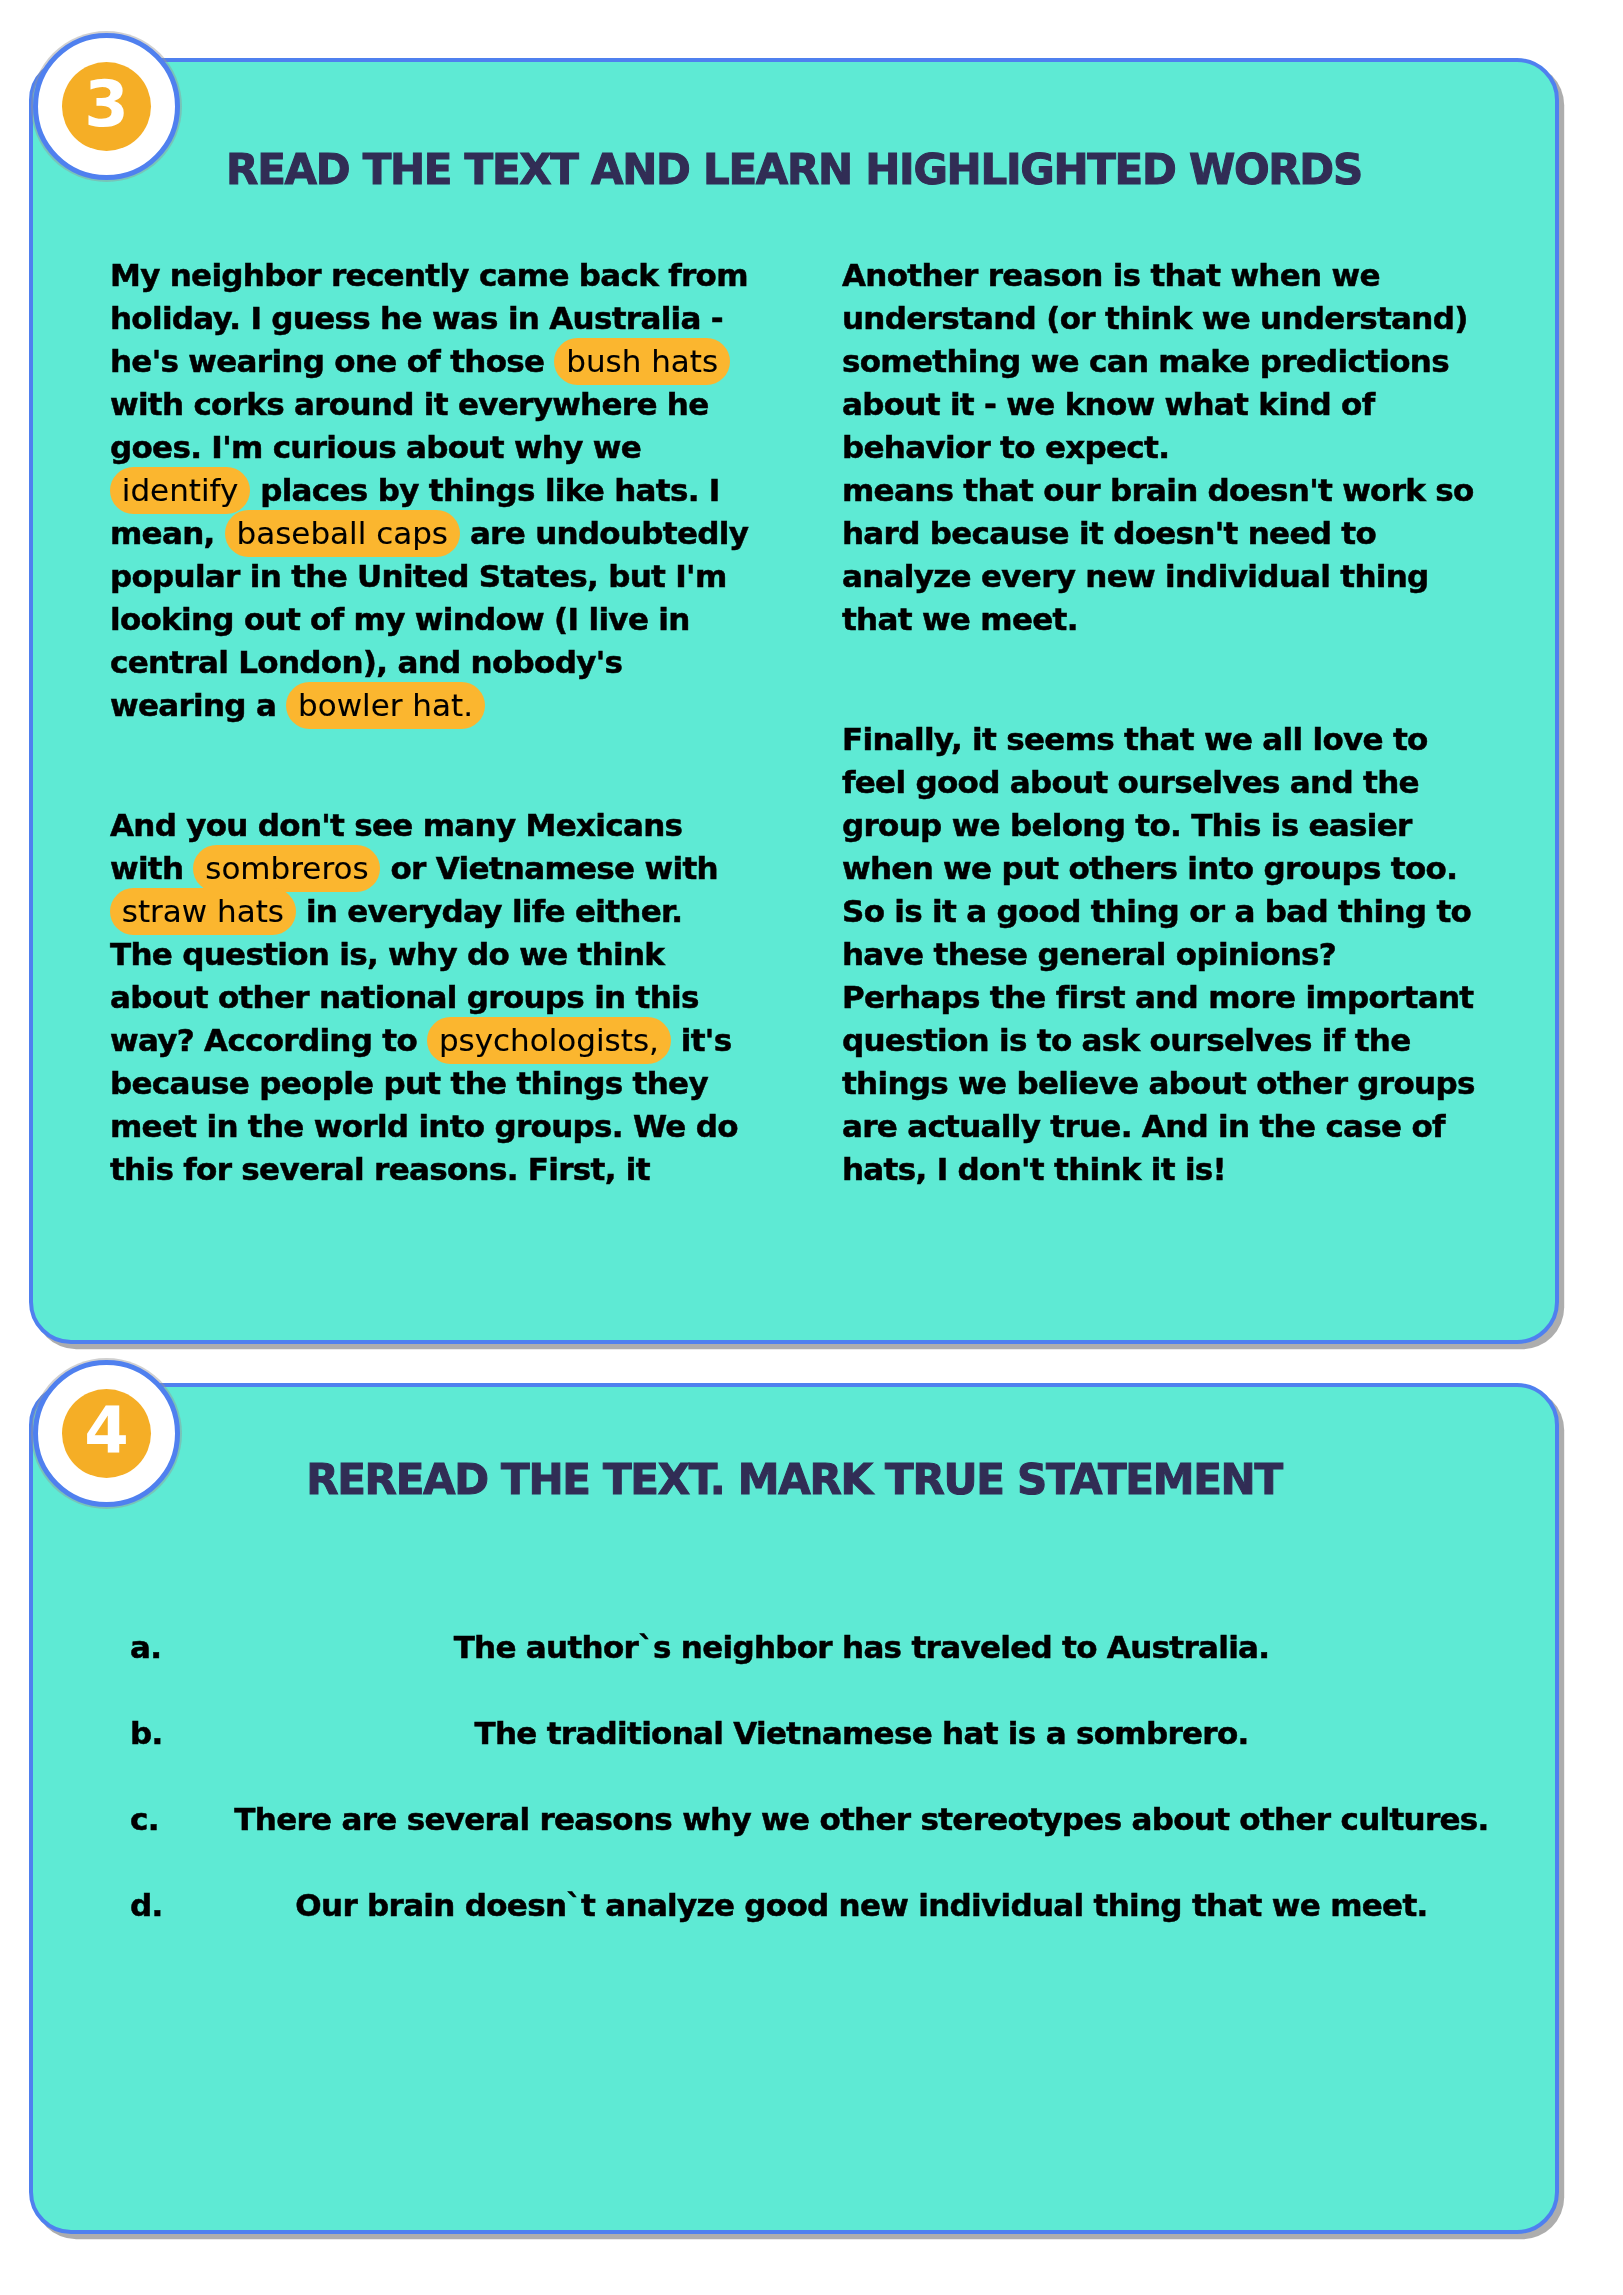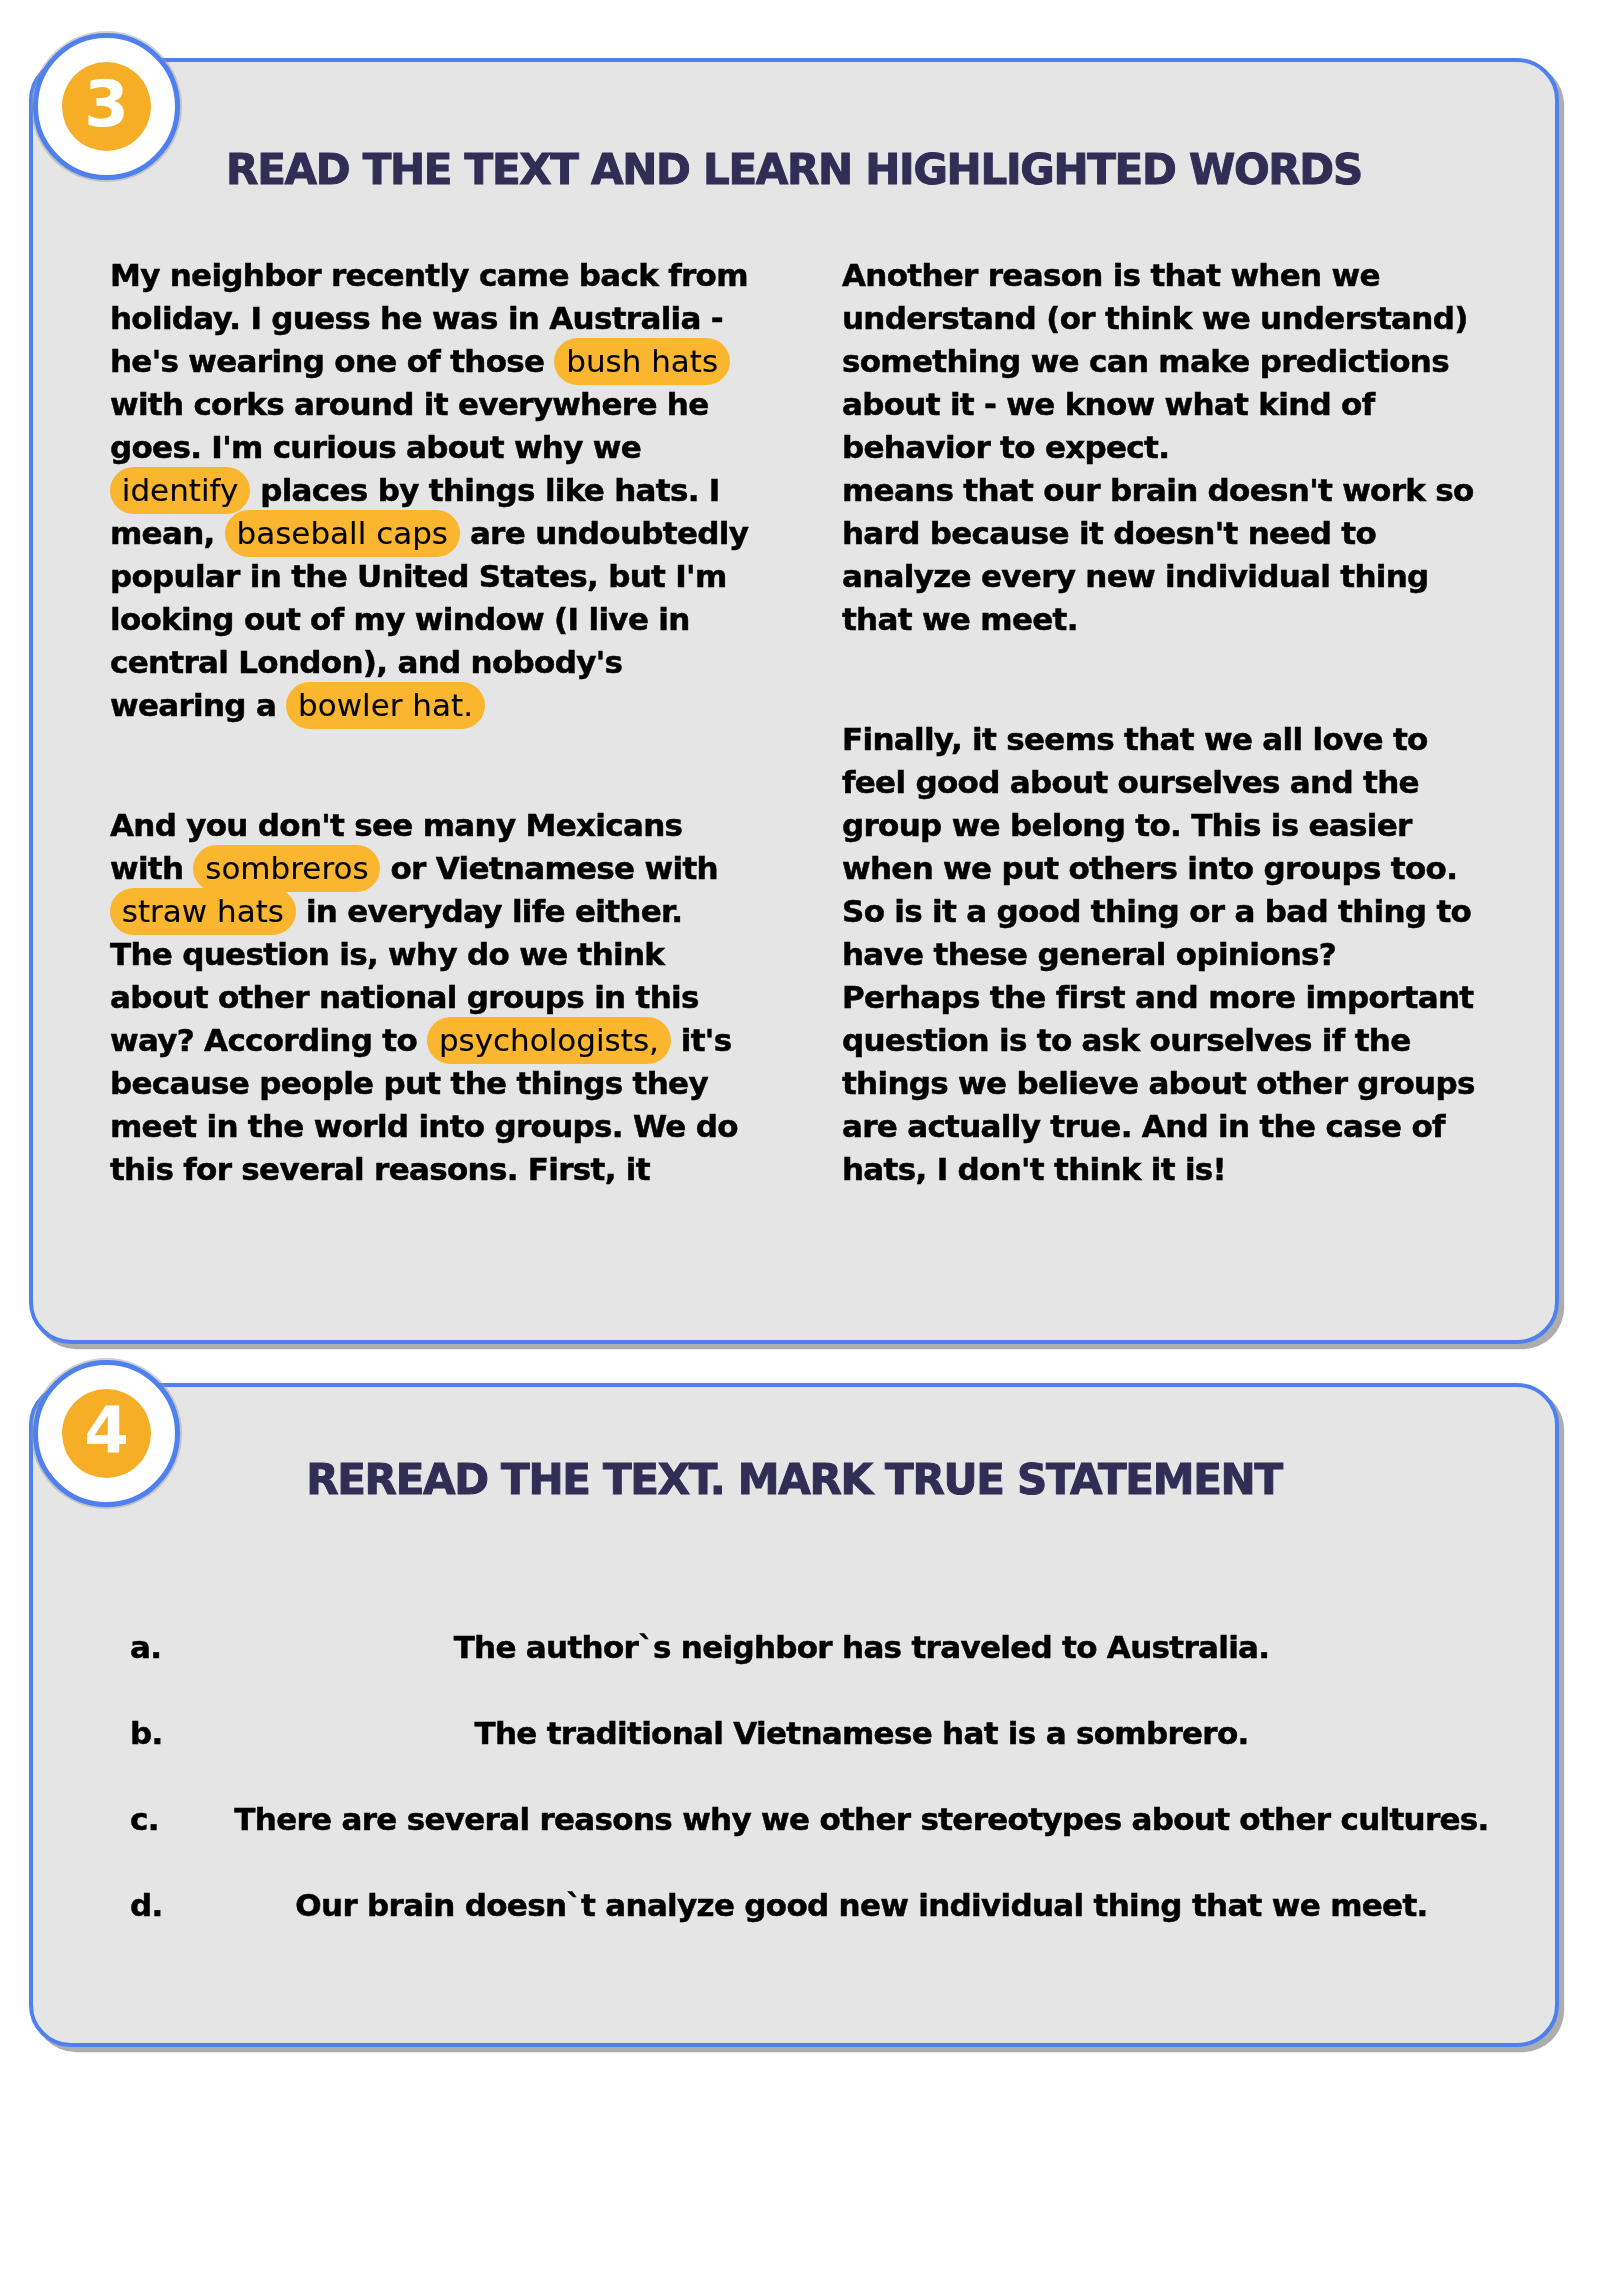--- a/index.html
+++ b/index.html
@@ -7,28 +7,28 @@
     width:1623px; height:2295px;
     background:#ffffff;
     font-family:"DejaVu Sans", "Liberation Sans", sans-serif;
     position:relative;
     overflow:hidden;
   }
   .card {
     position:absolute;
     left:29px;
     width:1530px;
-    background:#e5e5e5;
+    background:#5eead4;
     border:4.6px solid #4F80EF;
     border-radius:42px;
     box-shadow:5.2px 5.2px 0 0 rgba(145,145,145,0.75);
     box-sizing:border-box;
   }
   .card-3 { top:58px; height:1286px; }
-  .card-4 { top:1383px; height:664px; }
+  .card-4 { top:1383px; height:851px; }
 
   .badge {
     position:absolute;
     width:147px; height:147px;
     background:#ffffff;
     border:5.9px solid #4F80EF;
     border-radius:50%;
     box-shadow:0 0 0 2px rgba(150,150,150,0.45);
     display:flex; align-items:center; justify-content:center;
     box-sizing:border-box;

